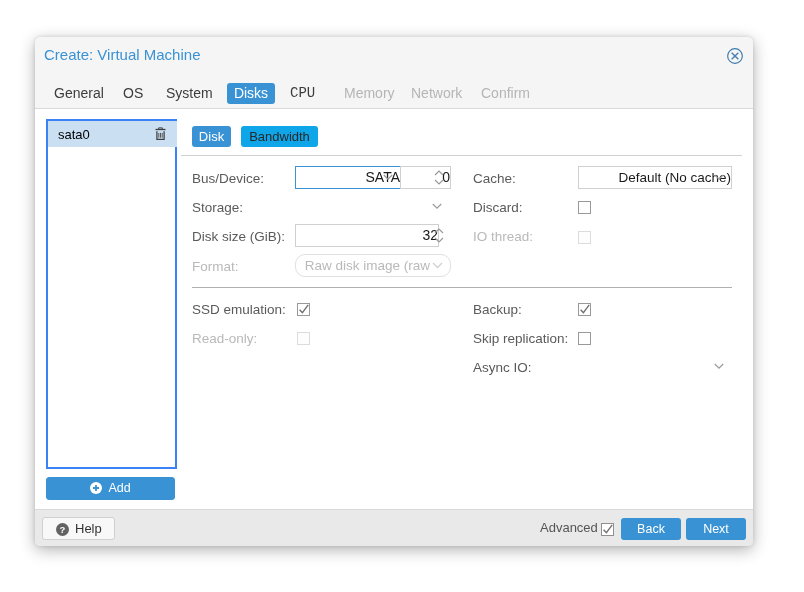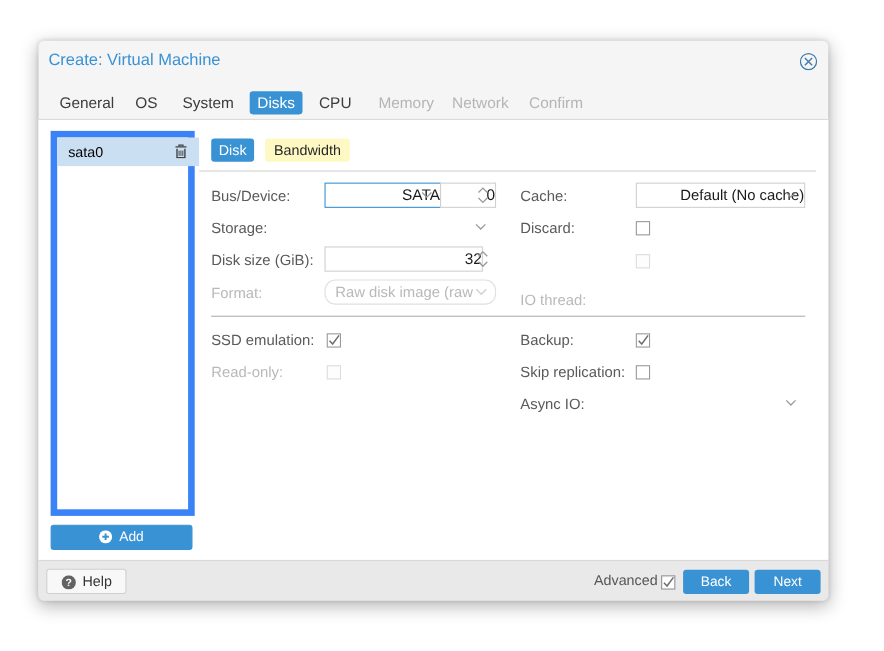--- a/index.html
+++ b/index.html
@@ -23,35 +23,35 @@
 }
 #content {
   position:absolute; left:0; top:71px; width:718px; height:402px;
   background:#ffffff;
 }
 #ctopline { position:absolute; left:0; top:71px; width:718px; height:1px; background:#d9d9d9; }
 #cbotline { position:absolute; left:0; top:472px; width:718px; height:1px; background:#d9d9d9; }
 #content2 { position:absolute; left:0; top:71px; width:718px; height:402px; }
 #tree {
   position:absolute; left:11px; top:11px; width:131px; height:350px;
-  border:6px solid #3b82f6; background:#fff;
+  border:2px solid #3b82f6; background:#fff;
 }
 #treerow {
   position:absolute; left:0; top:0; width:129px; height:26px;
   background:#cbdff2; font-size:13px; color:#000;
 }
 #treerow span { position:absolute; left:10px; top:6px; }
 #addbtn {
   position:absolute; left:11px; top:369px; width:129px; height:23px;
   background:#3892d4; border:1px solid #3892d4; border-radius:3px;
   color:#fff; font-size:12.5px; font-weight:normal; text-align:center; line-height:21px;
 }
 .minitab { position:absolute; top:18px; height:21px; border-radius:3px; font-size:13px; font-weight:normal; line-height:21px; text-align:center; }
 #disktab { left:157px; width:39px; background:#3892d4; color:#fff; }
-#bwtab { left:206px; width:77px; background:#fef9c3; color:#282828; }
+#bwtab { left:206px; width:77px; background:#0ea5e9; color:#282828; }
 #tabline { position:absolute; left:146px; top:47px; width:561px; height:1px; background:#d2d2d2; }
 #sepline { position:absolute; left:157px; top:179px; width:540px; height:1px; background:#b0b0b0; }
 .lbl { position:absolute; font-size:13.5px; color:#5a5a5a; }
 .lbldis { color:#b9b9b9; }
 .field {
   position:absolute; background:#fff; border:1px solid #d0d0d0;
   font-size:14px; color:#1a1a1a; line-height:21px; padding-left:8px;text-align:right;
 }
 .fielddis { color:#b9b9b9; border-color:#e0e0e0;border-radius:10px; }
 .chev { position:absolute; }
@@ -78,21 +78,21 @@
 <div id="win">
   <div id="title">Create: Virtual Machine</div>
   <svg id="closex" width="16" height="16" viewBox="0 0 16 16">
     <circle cx="8" cy="8" r="7.35" fill="none" stroke="#3b7cad" stroke-width="1.15"></circle>
     <path d="M4.7 4.7 L11.3 11.3 M11.3 4.7 L4.7 11.3" stroke="#4a80b1" stroke-width="1.45"></path>
   </svg>
   <span class="tabtxt" style="left:19px;">General</span>
   <span class="tabtxt" style="left:88px;">OS</span>
   <span class="tabtxt" style="left:131px;">System</span>
   <div id="tabactive">Disks</div>
-  <span class="tabtxt" style="left:255px;">CPU</span>
+  <span class="tabtxt" style="left:255px;font-family:Liberation Mono, monospace;">CPU</span>
   <span class="tabtxt tabdis" style="left:309px;">Memory</span>
   <span class="tabtxt tabdis" style="left:376px;">Network</span>
   <span class="tabtxt tabdis" style="left:446px;">Confirm</span>
 
   <div id="content">
   </div>
   <div id="ctopline"></div>
   <div id="cbotline"></div>
   <div id="content2">
     <div id="tree">
@@ -145,21 +145,21 @@
 
     <span class="lbl" style="left:438px;top:63px;">Cache:</span>
     <div class="field" style="left:543px;top:58px;width:154px;height:23px;font-size:13.5px;">Default (No cache)</div>
     <svg class="chev" style="left:679px;top:66px;" width="10" height="7" viewBox="0 0 10 7">
         <path d="M0.8 1 L5 5.2 L9.2 1" fill="none" stroke="#999999" stroke-width="1.2"></path>
       </svg>
 
     <span class="lbl" style="left:438px;top:92px;">Discard:</span>
     <div class="cb" style="left:543px;top:93px;"></div>
 
-    <span class="lbl lbldis" style="left:438px;top:121px;margin-top:36px;">IO thread:</span>
+    <span class="lbl lbldis" style="left:438px;top:121px;">IO thread:</span>
     <div class="cb cbdis" style="left:543px;top:123px;"></div>
 
     <span class="lbl" style="left:157px;top:194px;">SSD emulation:</span>
     <div class="cb" style="left:262px;top:195px;"></div>
     <svg class="tick" style="left:262px;top:195px;" width="13" height="13" viewBox="0 0 13 13">
         <path d="M2.6 6.7 L5.4 9.7 L11.2 1.9" fill="none" stroke="#6e6e6e" stroke-width="1.35"></path>
       </svg>
 
     <span class="lbl" style="left:438px;top:194px;">Backup:</span>
     <div class="cb" style="left:543px;top:195px;"></div>

